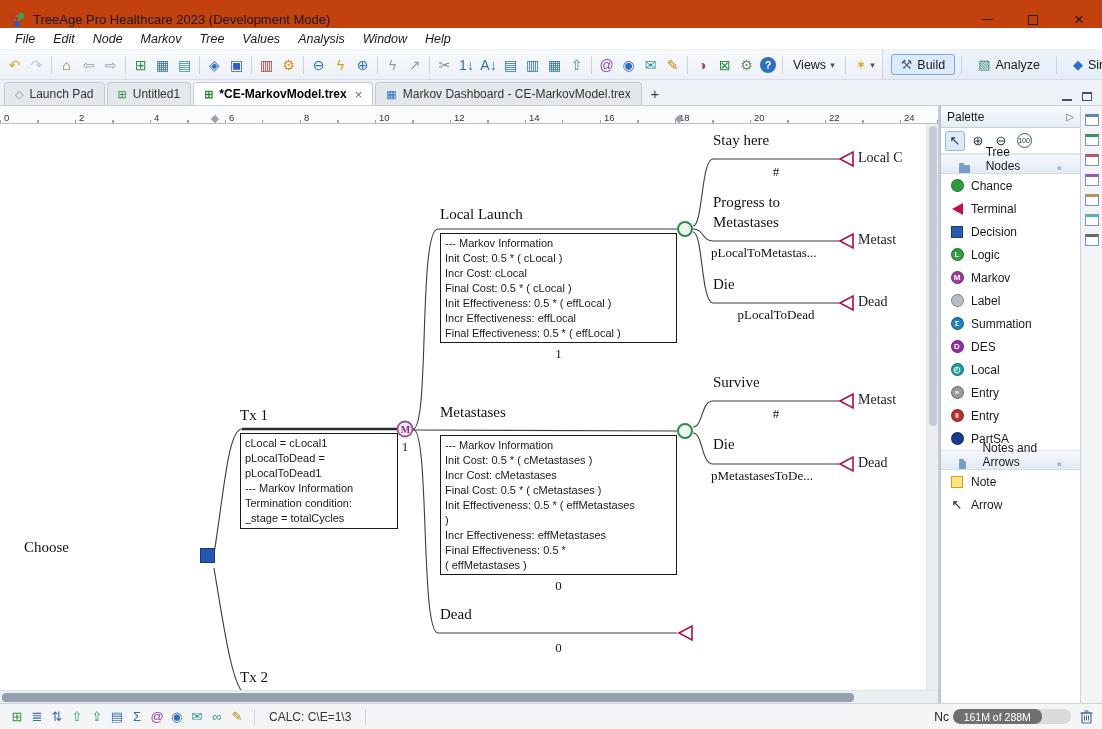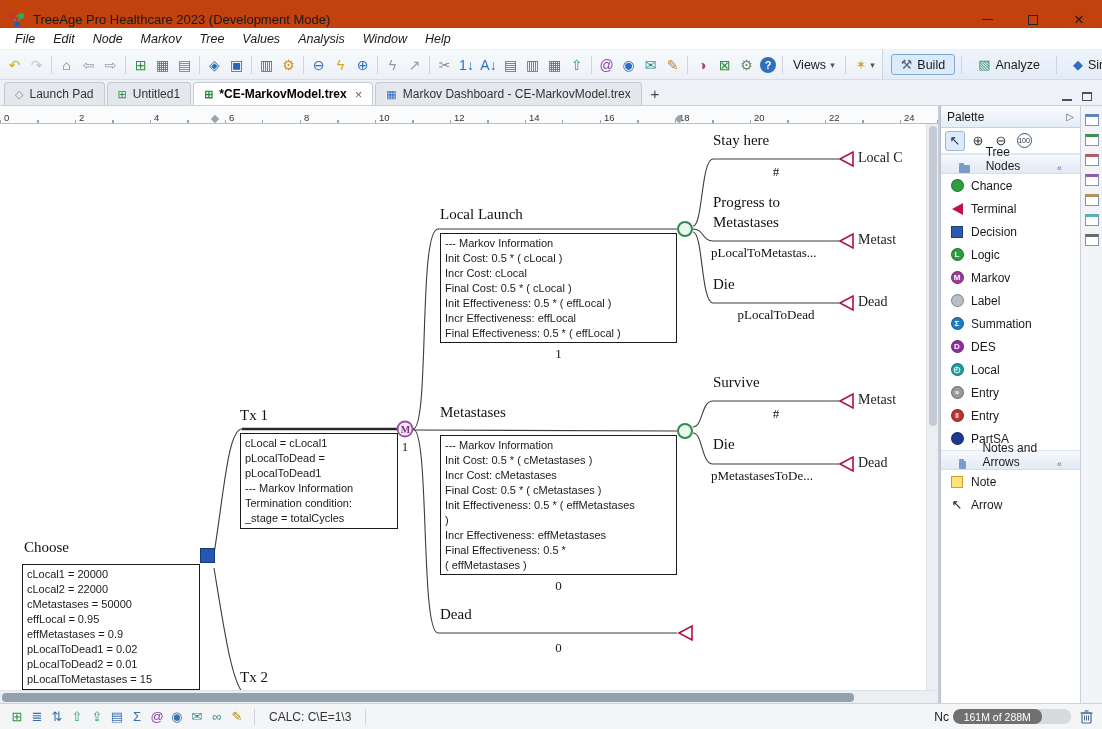--- a/index.html
+++ b/index.html
@@ -281,28 +281,20 @@
               <polygon points="840,35 853,28 853,42"></polygon>
               <polygon points="840,117 853,110 853,124"></polygon>
               <polygon points="840,179 853,172 853,186"></polygon>
               <polygon points="840,277 853,270 853,284"></polygon>
               <polygon points="840,340 853,333 853,347"></polygon>
               <polygon points="679,509 692,502 692,516"></polygon>
             </g>
           </svg>
 
           <div class="tl" style="left:24px;top:413px">Choose</div>
-          <div class="tb" style="left:22px;top:440px;width:178px;height:126px">cLocal1 = 20000
-cLocal2 = 22000
-cMetastases = 50000
-effLocal = 0.95
-effMetastases = 0.9
-pLocalToDead1 = 0.02
-pLocalToDead2 = 0.01
-pLocalToMetastases = 15</div>
           <div class="node-decision" style="left:200px;top:424px"></div>
 
           <div class="tl" style="left:240px;top:281px">Tx 1</div>
           <div class="markov-letter" style="left:399px;top:300px">M</div>
           <div class="tv" style="left:396px;top:315px;width:18px">1</div>
           <div class="tb" style="left:240px;top:309px;width:158px;height:96px">cLocal = cLocal1
 pLocalToDead =
 pLocalToDead1
 --- Markov Information
 Termination condition:

